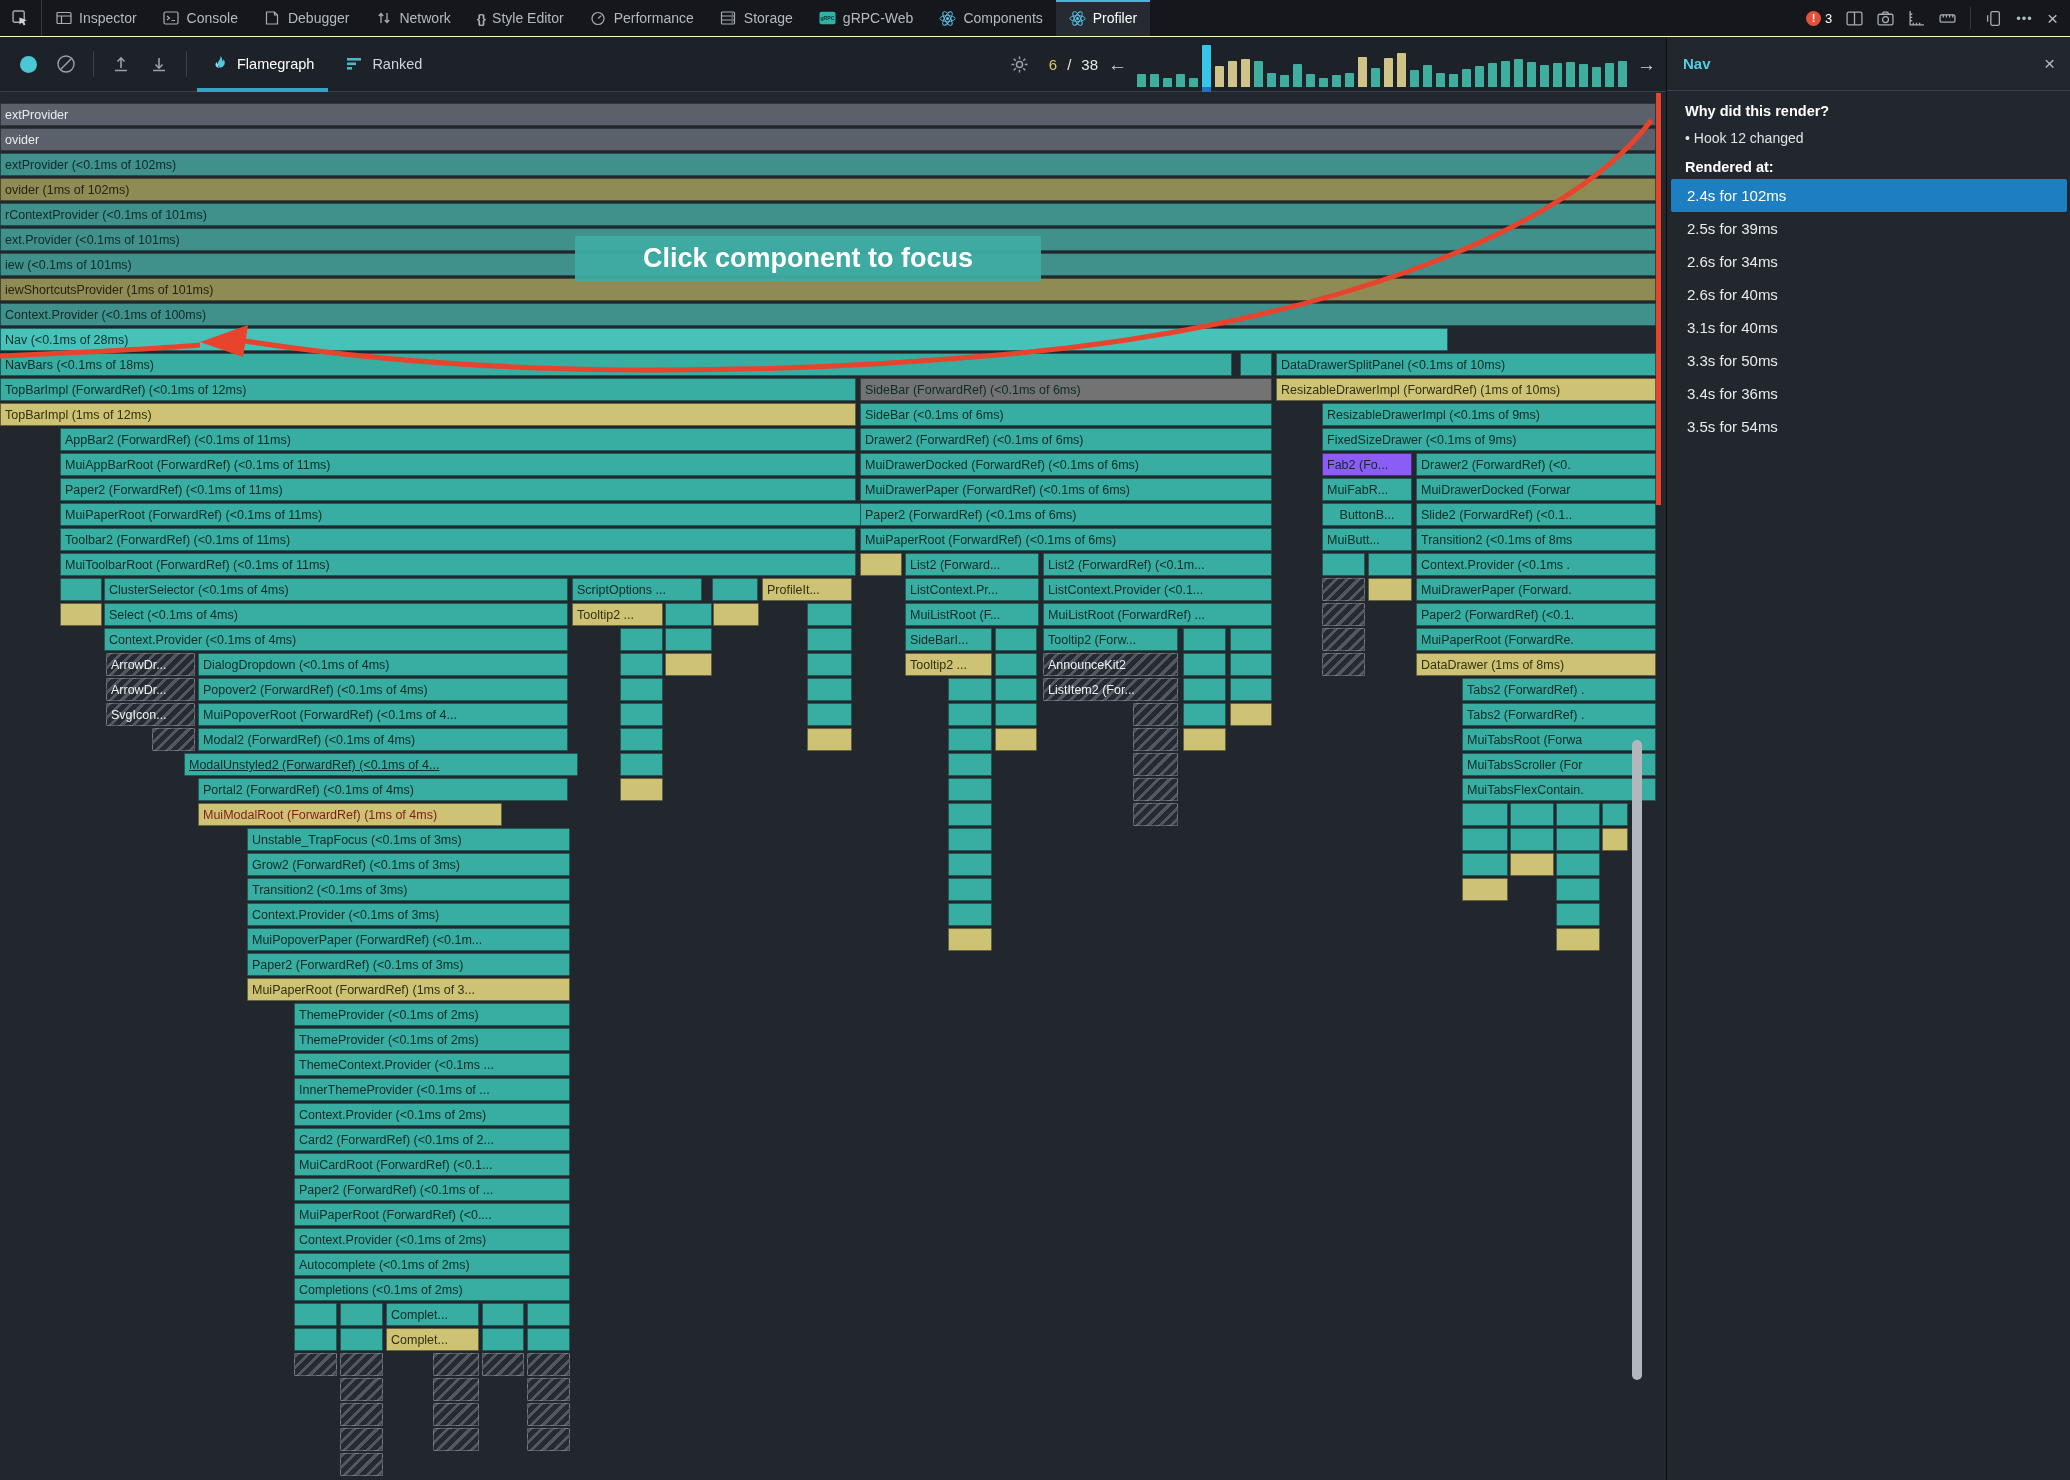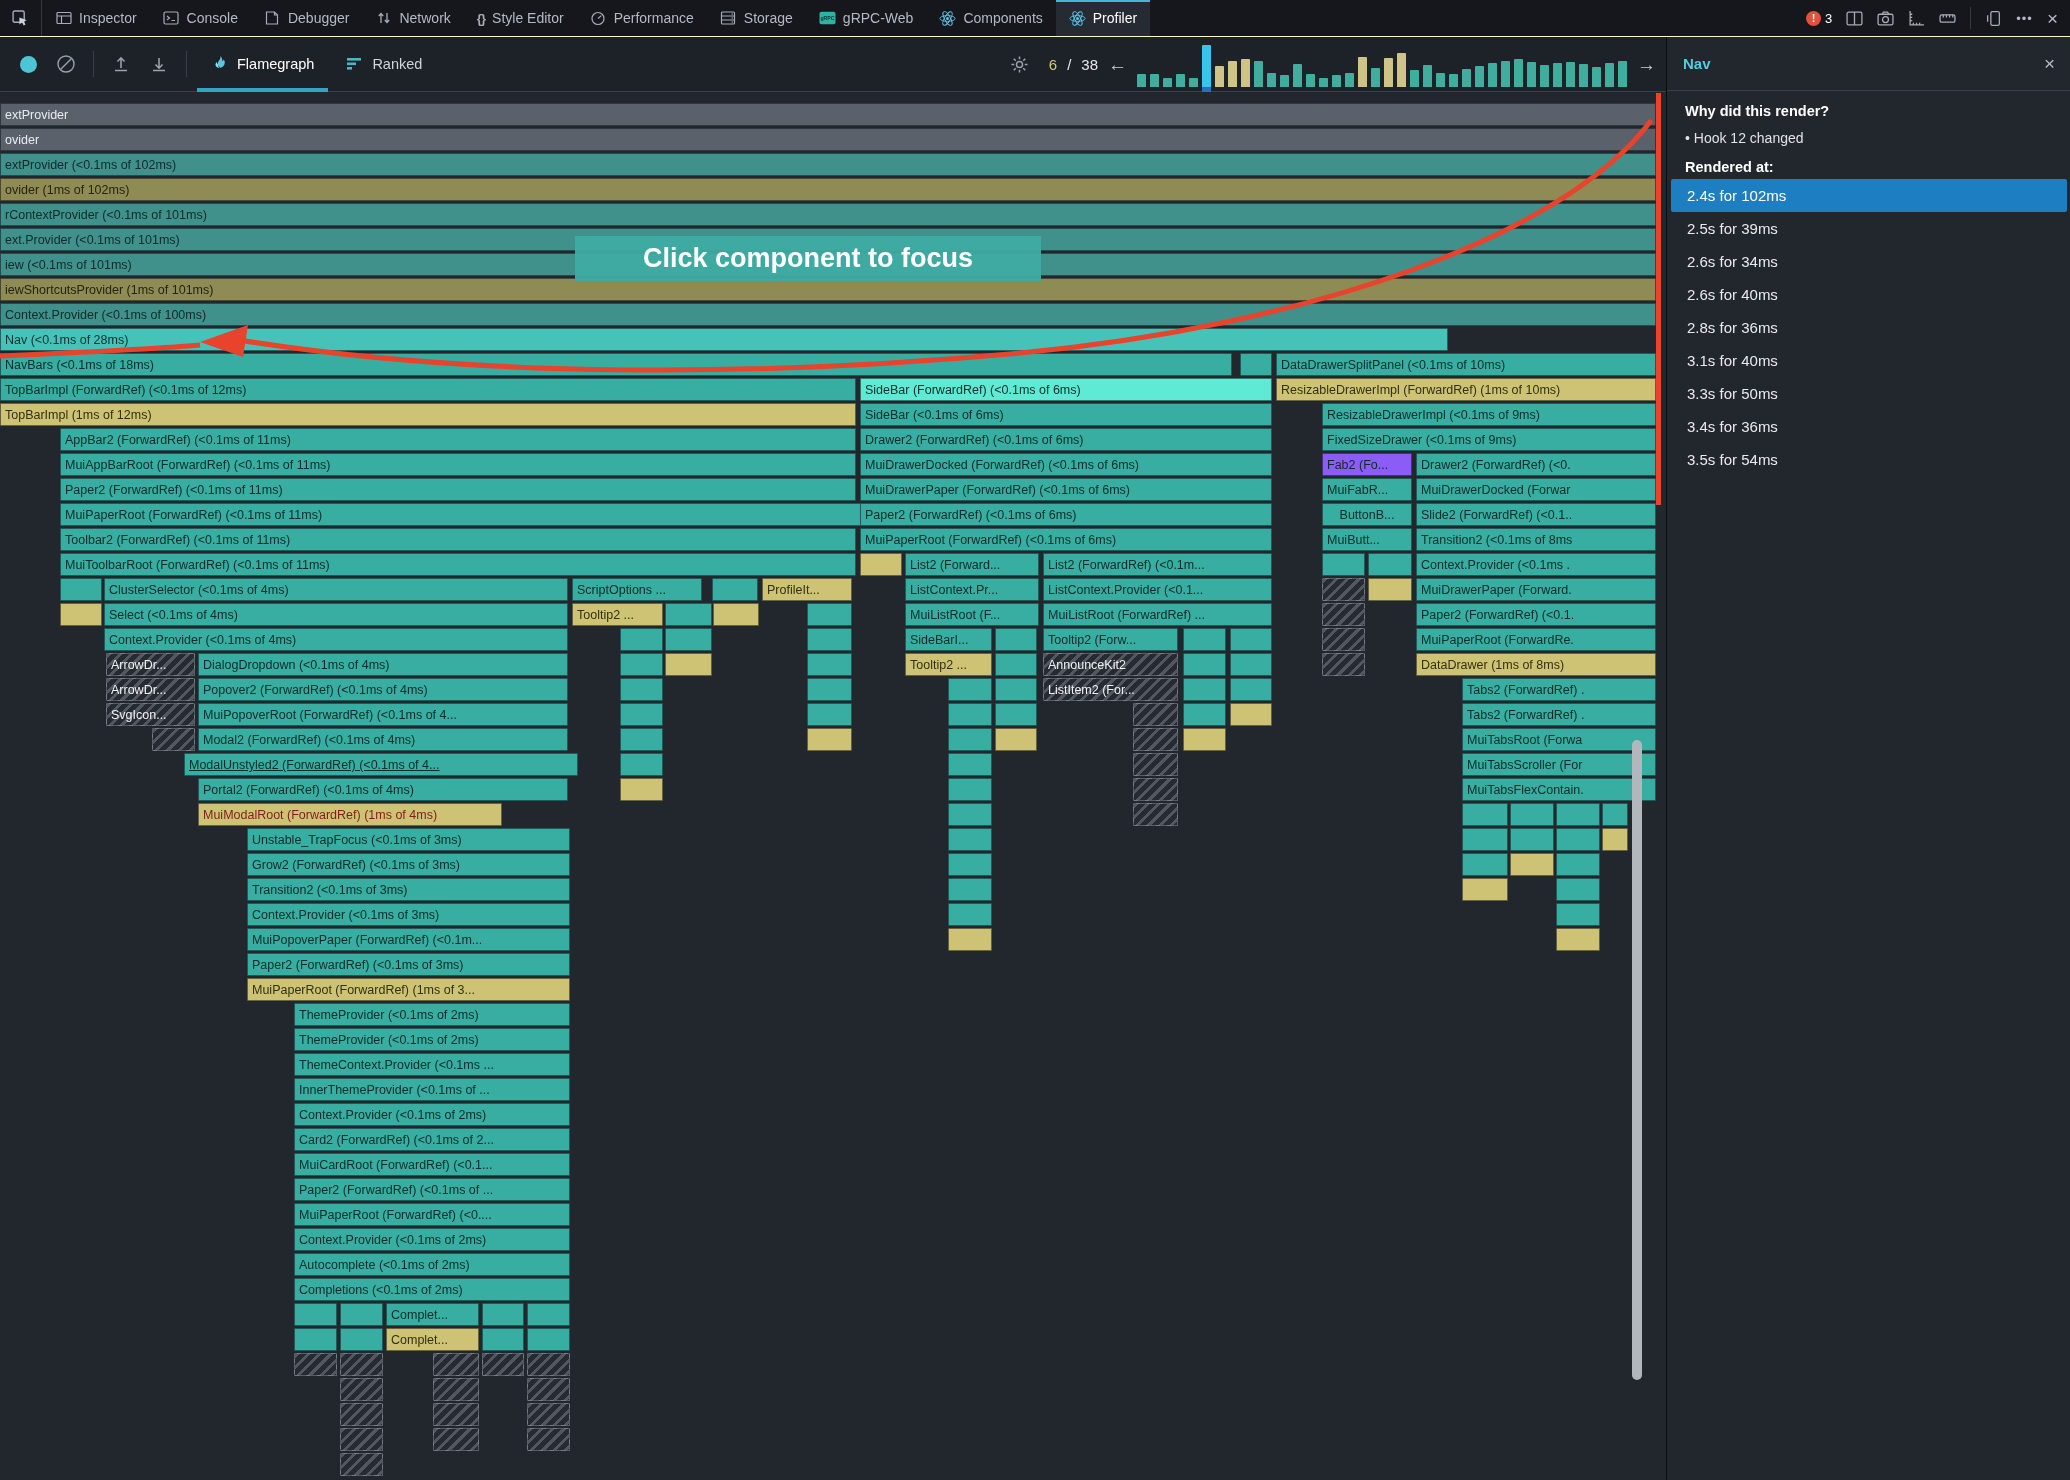--- a/index.html
+++ b/index.html
@@ -311,21 +311,20 @@
       <span class="xbtn">×</span>
     </div>
     <div class="whytitle">Why did this render?</div>
     <div class="whyitem">• Hook 12 changed</div>
     <div class="renderedat">Rendered at:</div>
     <div id="renderlist">
         <div class="ritem sel">2.4s for 102ms</div>
         <div class="ritem">2.5s for 39ms</div>
         <div class="ritem">2.6s for 34ms</div>
         <div class="ritem">2.6s for 40ms</div>
-        <div class="ritem">2.8s for 36ms</div>
         <div class="ritem">3.1s for 40ms</div>
         <div class="ritem">3.3s for 50ms</div>
         <div class="ritem">3.4s for 36ms</div>
         <div class="ritem">3.5s for 54ms</div>
       </div>
   </div>
 
   <div id="flame">
       <div class="bar" style="left: 0px; top: 11px; width: 1656px; background: rgb(90, 97, 107); color: rgb(233, 236, 239);">extProvider</div>
       <div class="bar" style="left: 0px; top: 36px; width: 1656px; background: rgb(90, 97, 107); color: rgb(233, 236, 239);">ovider</div>
@@ -334,21 +333,21 @@
       <div class="bar" style="left: 0px; top: 111px; width: 1656px; background: rgb(64, 145, 140); color: rgb(15, 42, 40);">rContextProvider (&lt;0.1ms of 101ms)</div>
       <div class="bar" style="left: 0px; top: 136px; width: 1656px; background: rgb(64, 145, 140); color: rgb(15, 42, 40);">ext.Provider (&lt;0.1ms of 101ms)</div>
       <div class="bar" style="left: 0px; top: 161px; width: 1656px; background: rgb(64, 145, 140); color: rgb(15, 42, 40);">iew (&lt;0.1ms of 101ms)</div>
       <div class="bar" style="left: 0px; top: 186px; width: 1656px; background: rgb(143, 139, 85); color: rgb(38, 36, 14);">iewShortcutsProvider (1ms of 101ms)</div>
       <div class="bar" style="left: 0px; top: 211px; width: 1656px; background: rgb(64, 145, 140); color: rgb(15, 42, 40);">Context.Provider (&lt;0.1ms of 100ms)</div>
       <div class="bar" style="left: 0px; top: 236px; width: 1448px; background: rgb(71, 194, 185); color: rgb(8, 50, 48);">Nav (&lt;0.1ms of 28ms)</div>
       <div class="bar" style="left: 0px; top: 261px; width: 1232px; background: rgb(56, 173, 161); color: rgb(11, 45, 42);">NavBars (&lt;0.1ms of 18ms)</div>
       <div class="bar" style="left: 1240px; top: 261px; width: 32px; background: rgb(56, 173, 161); color: rgb(11, 45, 42);"></div>
       <div class="bar" style="left: 1276px; top: 261px; width: 380px; background: rgb(56, 173, 161); color: rgb(11, 45, 42);">DataDrawerSplitPanel (&lt;0.1ms of 10ms)</div>
       <div class="bar" style="left: 0px; top: 286px; width: 856px; background: rgb(56, 173, 161); color: rgb(11, 45, 42);">TopBarImpl (ForwardRef) (&lt;0.1ms of 12ms)</div>
-      <div class="bar" style="left: 860px; top: 286px; width: 412px; background: #5eead4; color: rgb(11, 45, 42);">SideBar (ForwardRef) (&lt;0.1ms of 6ms)</div>
+      <div class="bar" style="left: 860px; top: 286px; width: 412px; background: #737373; color: rgb(11, 45, 42);">SideBar (ForwardRef) (&lt;0.1ms of 6ms)</div>
       <div class="bar" style="left: 1276px; top: 286px; width: 380px; background: rgb(206, 195, 116); color: rgb(50, 48, 15);">ResizableDrawerImpl (ForwardRef) (1ms of 10ms)</div>
       <div class="bar" style="left: 0px; top: 311px; width: 856px; background: rgb(206, 195, 116); color: rgb(50, 48, 15);">TopBarImpl (1ms of 12ms)</div>
       <div class="bar" style="left: 860px; top: 311px; width: 412px; background: rgb(56, 173, 161); color: rgb(11, 45, 42);">SideBar (&lt;0.1ms of 6ms)</div>
       <div class="bar" style="left: 1322px; top: 311px; width: 334px; background: rgb(56, 173, 161); color: rgb(11, 45, 42);">ResizableDrawerImpl (&lt;0.1ms of 9ms)</div>
       <div class="bar" style="left: 60px; top: 336px; width: 796px; background: rgb(56, 173, 161); color: rgb(11, 45, 42);">AppBar2 (ForwardRef) (&lt;0.1ms of 11ms)</div>
       <div class="bar" style="left: 860px; top: 336px; width: 412px; background: rgb(56, 173, 161); color: rgb(11, 45, 42);">Drawer2 (ForwardRef) (&lt;0.1ms of 6ms)</div>
       <div class="bar" style="left: 1322px; top: 336px; width: 334px; background: rgb(56, 173, 161); color: rgb(11, 45, 42);">FixedSizeDrawer (&lt;0.1ms of 9ms)</div>
       <div class="bar" style="left: 60px; top: 361px; width: 796px; background: rgb(56, 173, 161); color: rgb(11, 45, 42);">MuiAppBarRoot (ForwardRef) (&lt;0.1ms of 11ms)</div>
       <div class="bar" style="left: 860px; top: 361px; width: 412px; background: rgb(56, 173, 161); color: rgb(11, 45, 42);">MuiDrawerDocked (ForwardRef) (&lt;0.1ms of 6ms)</div>
       <div class="bar" style="left: 1322px; top: 361px; width: 90px; background: #8b5cf6; color: rgb(11, 45, 42);">Fab2 (Fo...</div>

